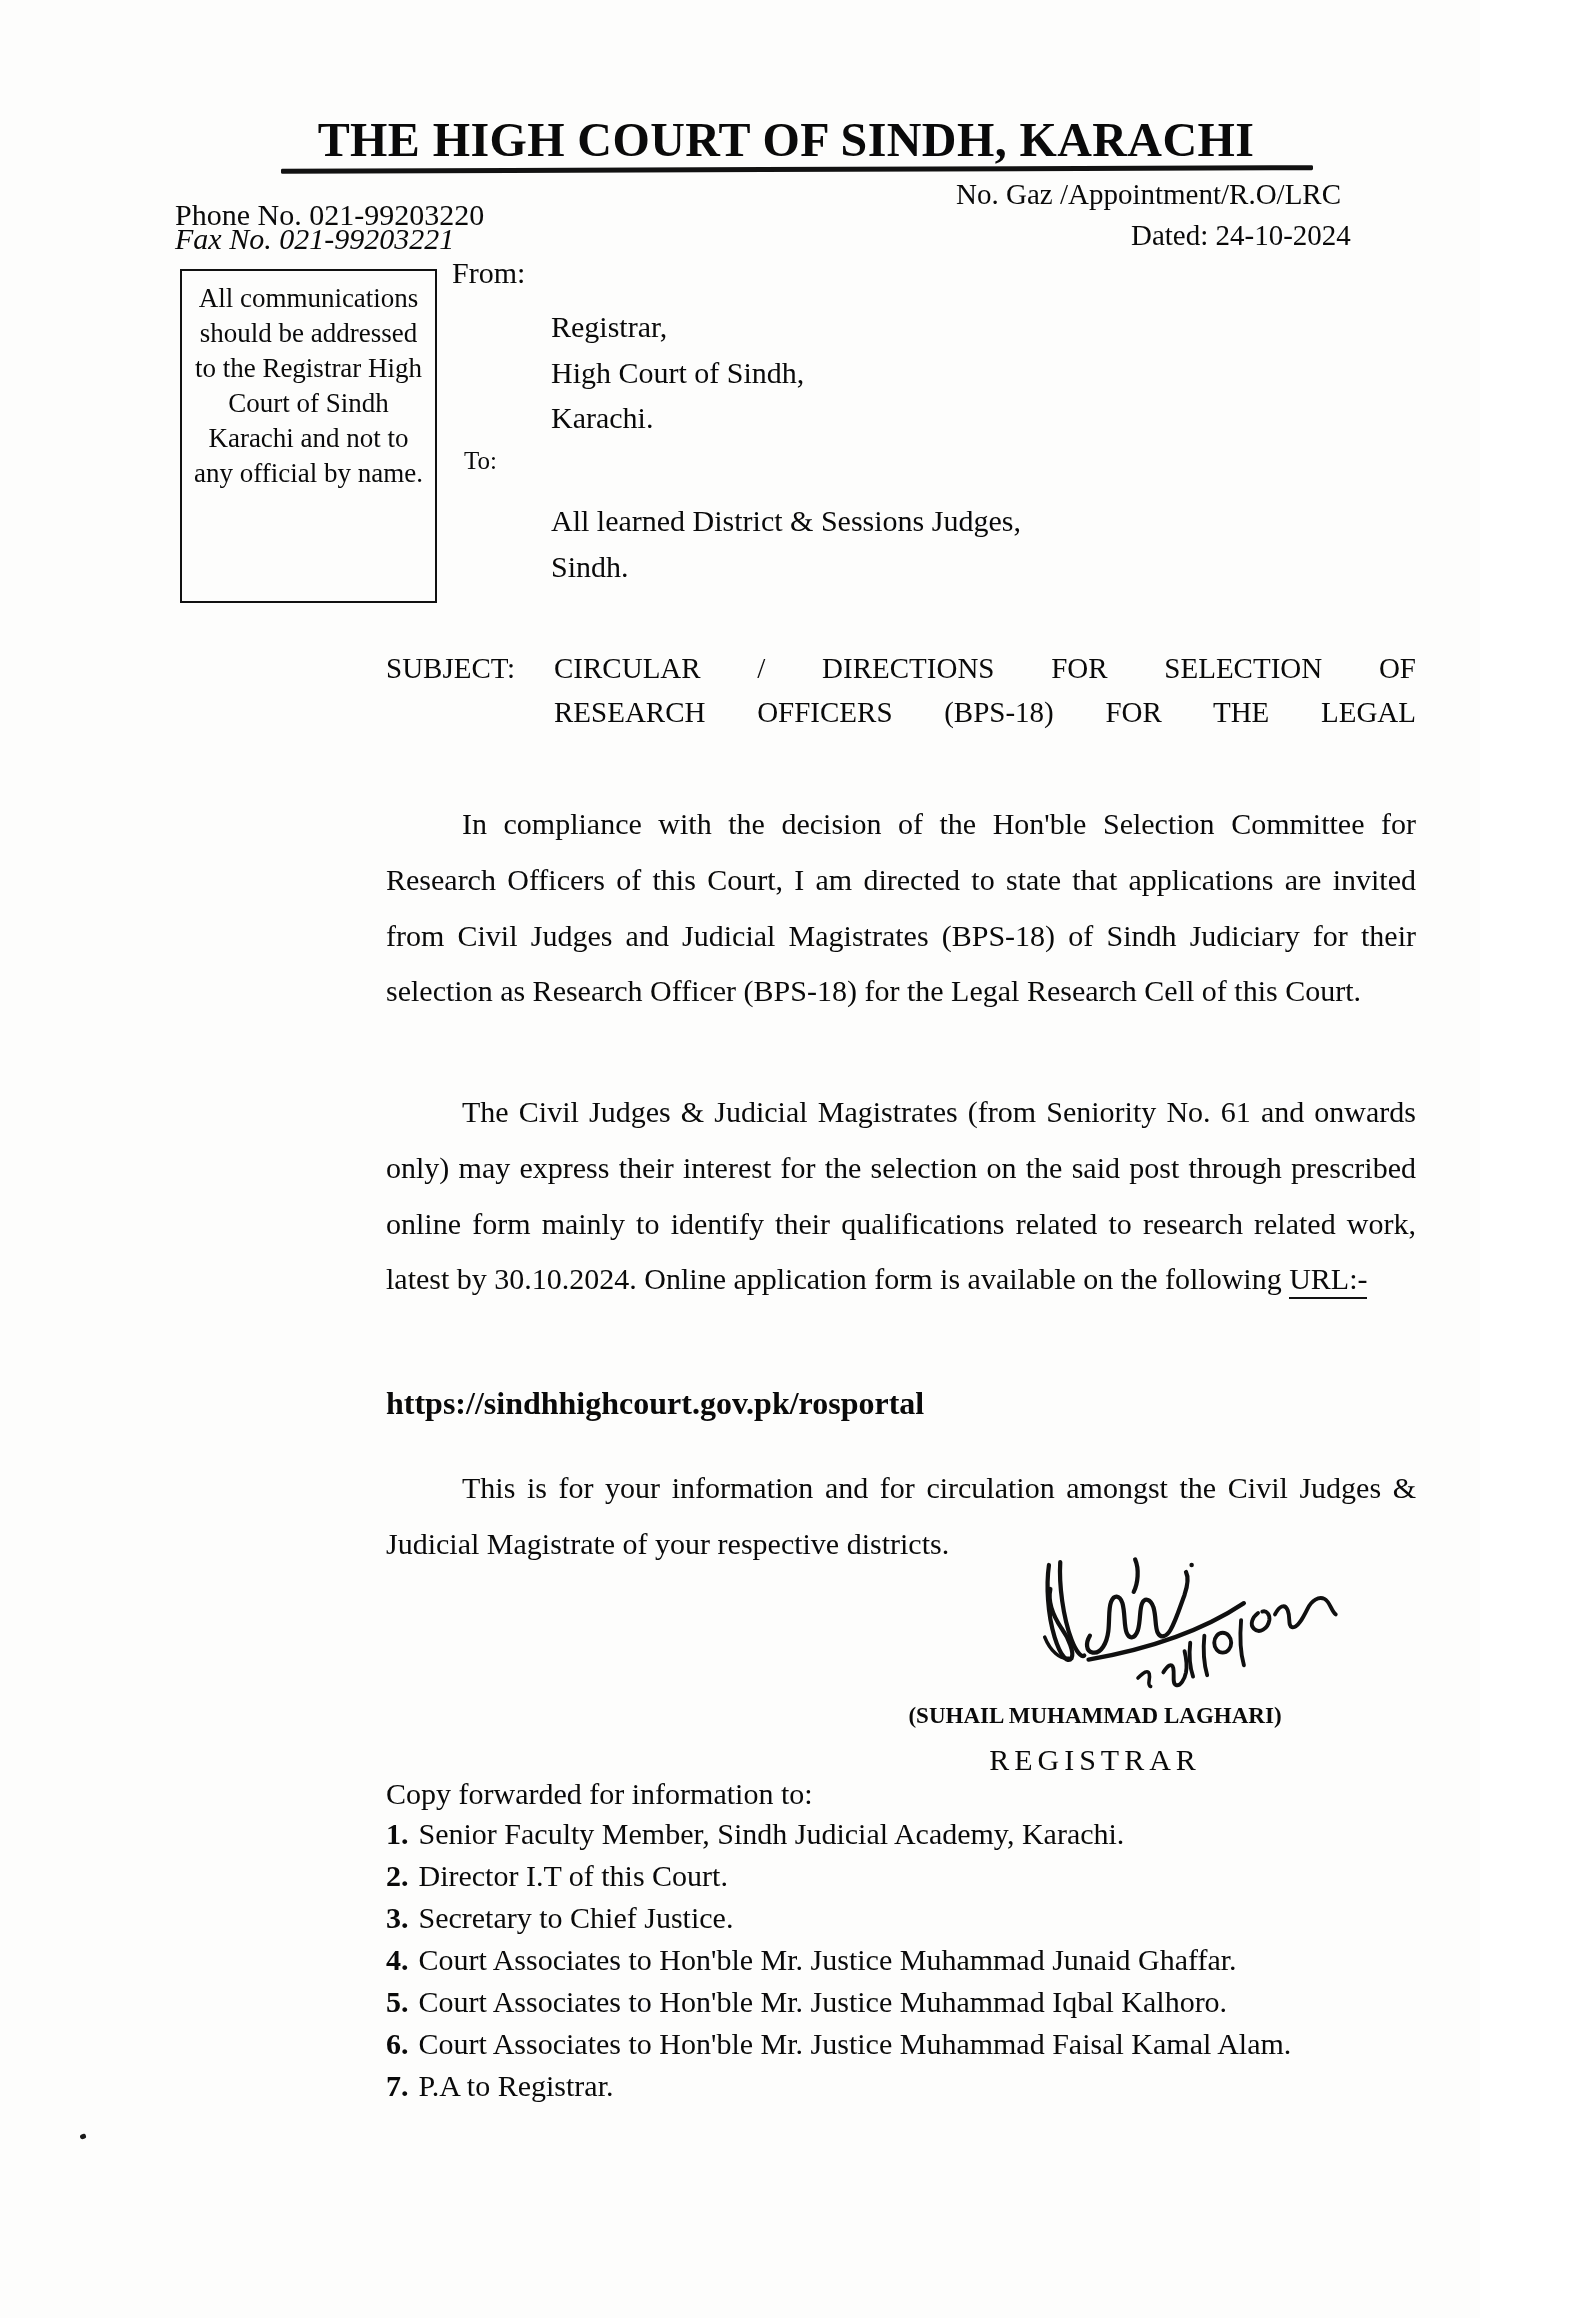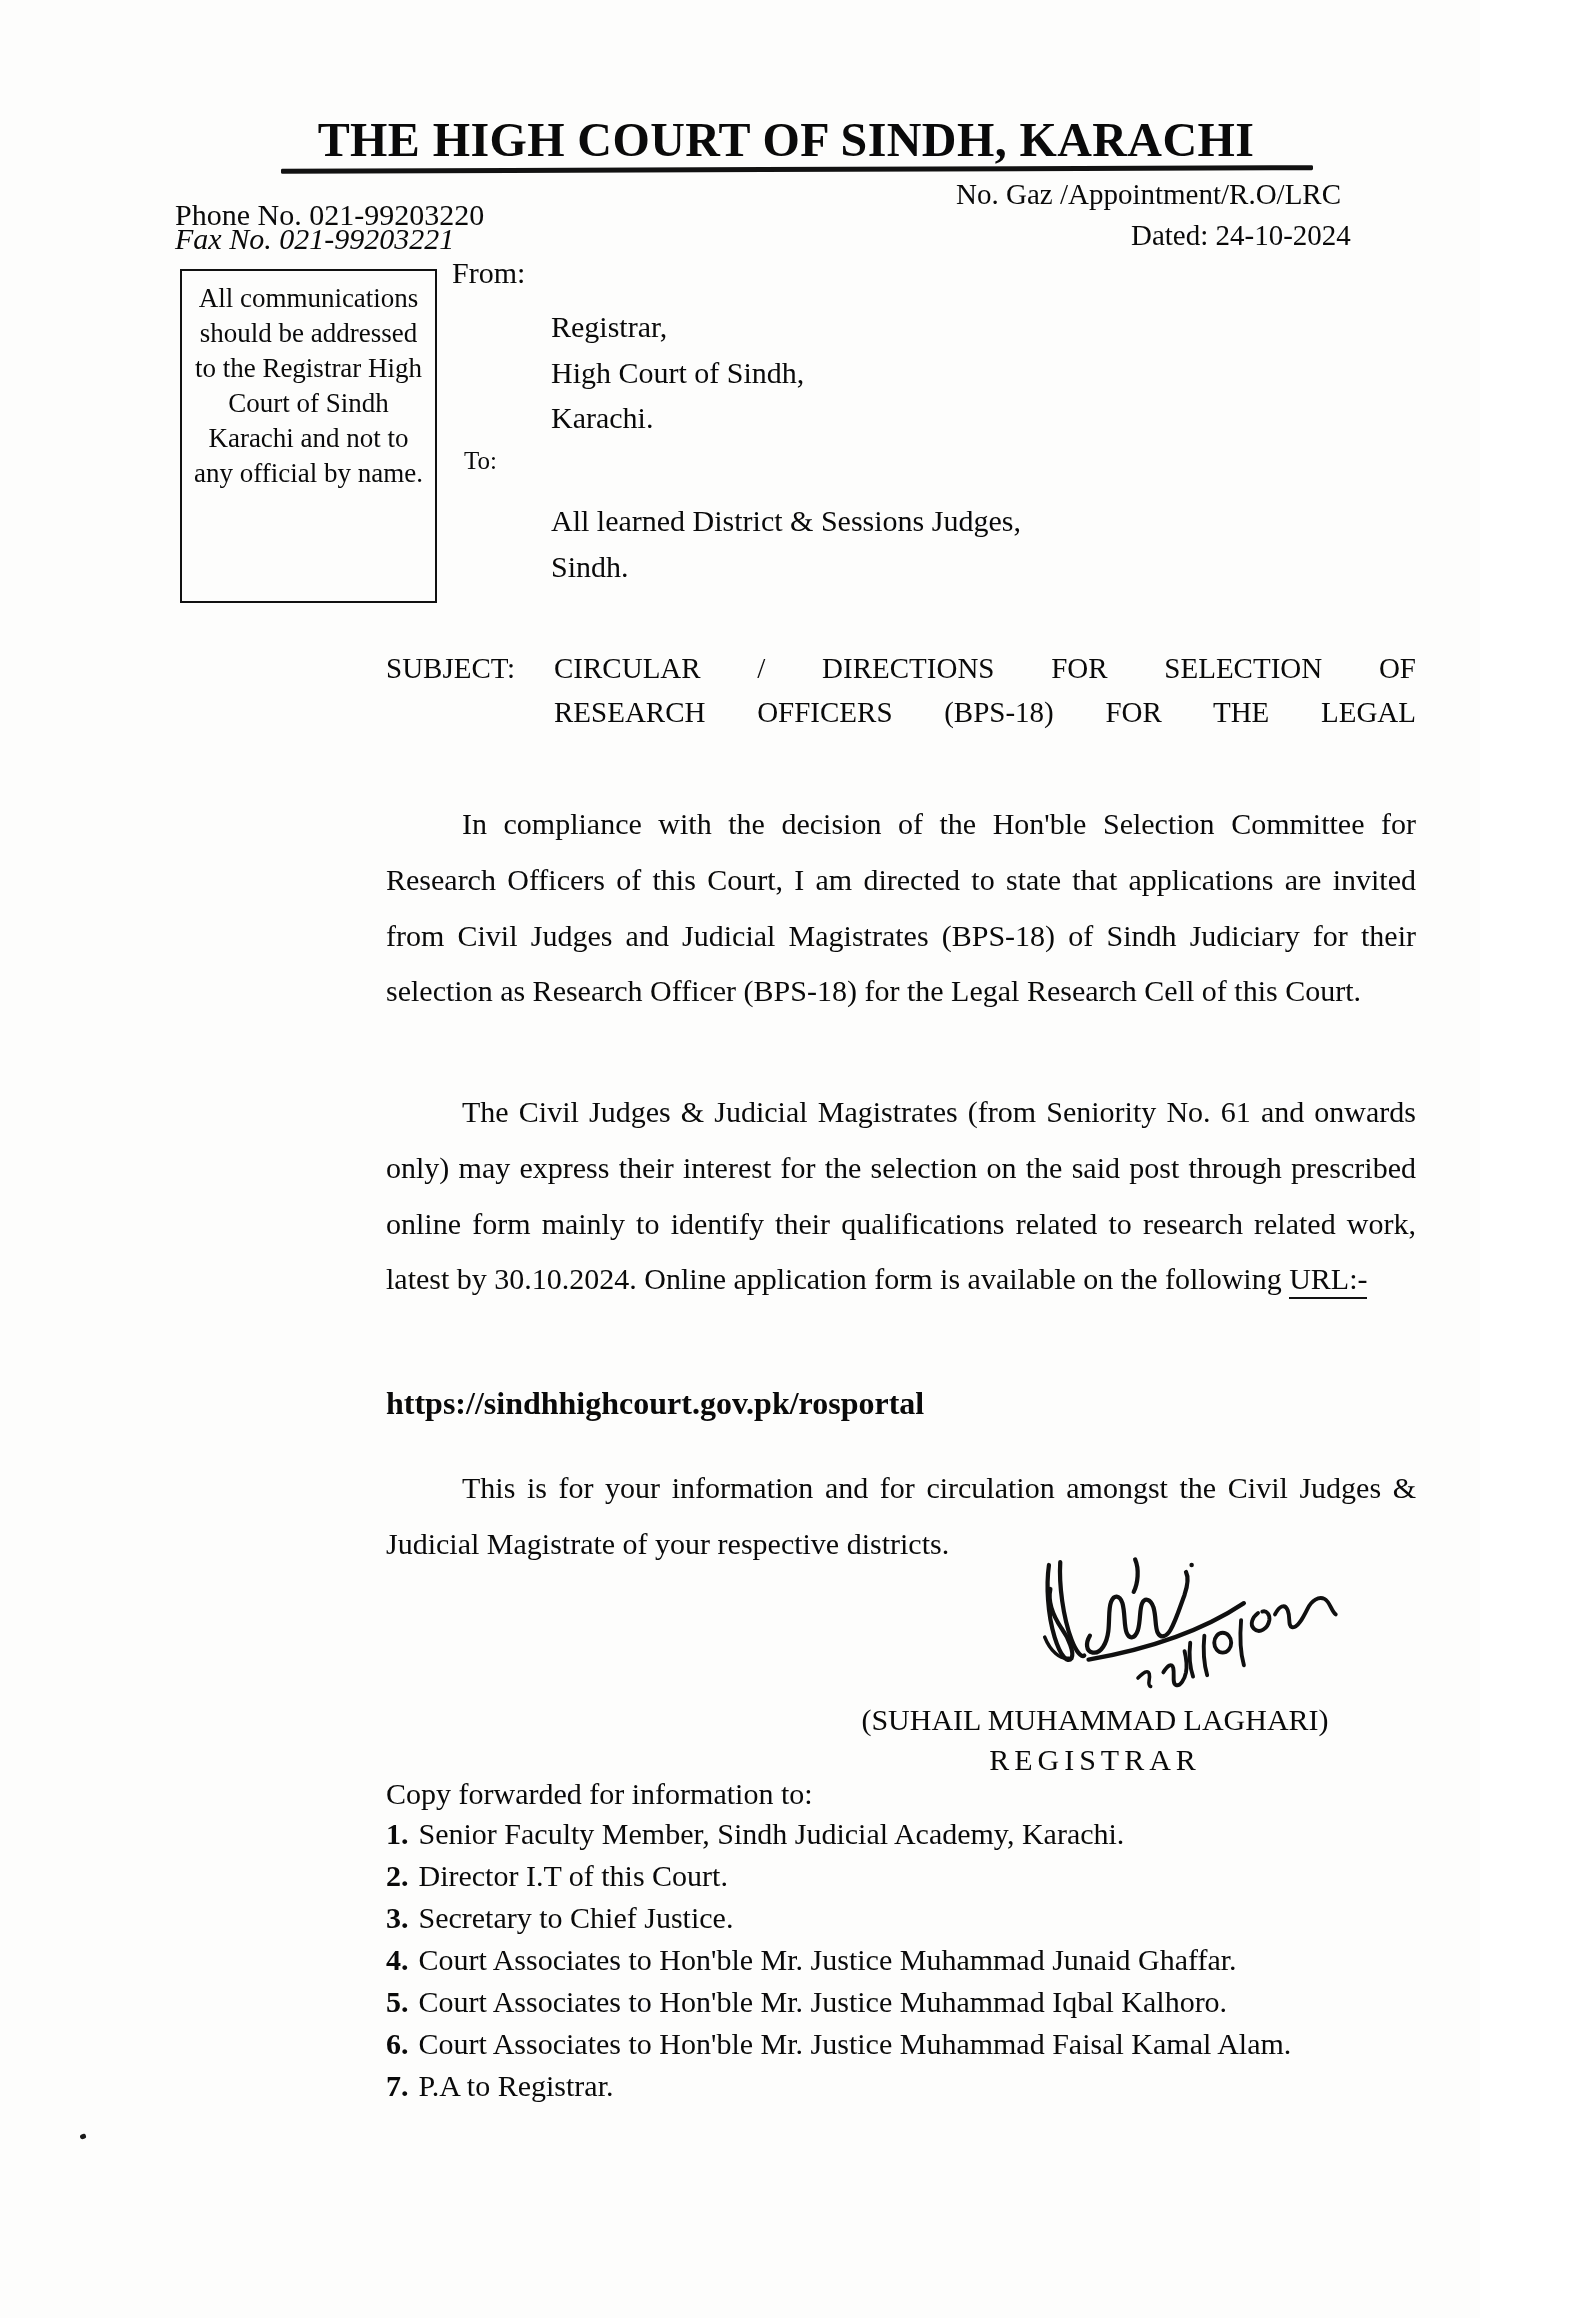--- a/index.html
+++ b/index.html
@@ -205,22 +205,23 @@
     width: 332px;
     height: 163px;
     pointer-events: none;
   }
   .sig-name {
     position: absolute;
     left: 777px;
     top: 1703px;
     width: 636px;
     text-align: center;
-    font-size: 30px;
-    white-space: nowrap;
+    font-size: 23px;
+    white-space: nowrap;
+    font-weight: bold;
   }
   .sig-role {
     position: absolute;
     left: 777px;
     top: 1743px;
     width: 636px;
     text-align: center;
     font-size: 30px;
     letter-spacing: 5px;
     white-space: nowrap;

